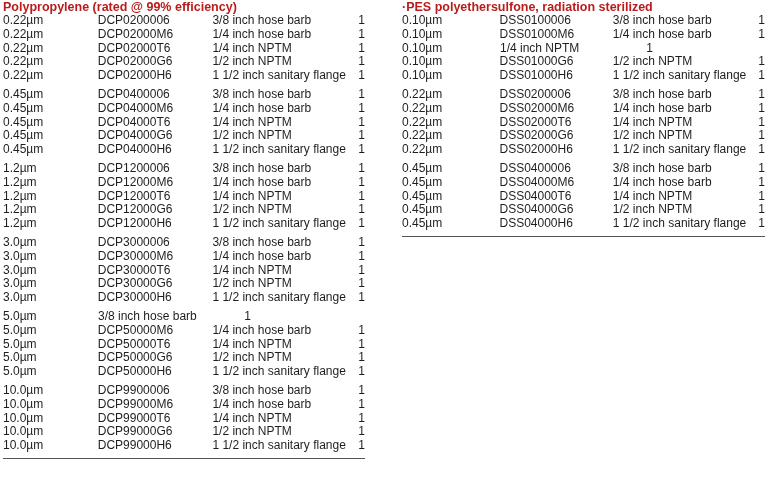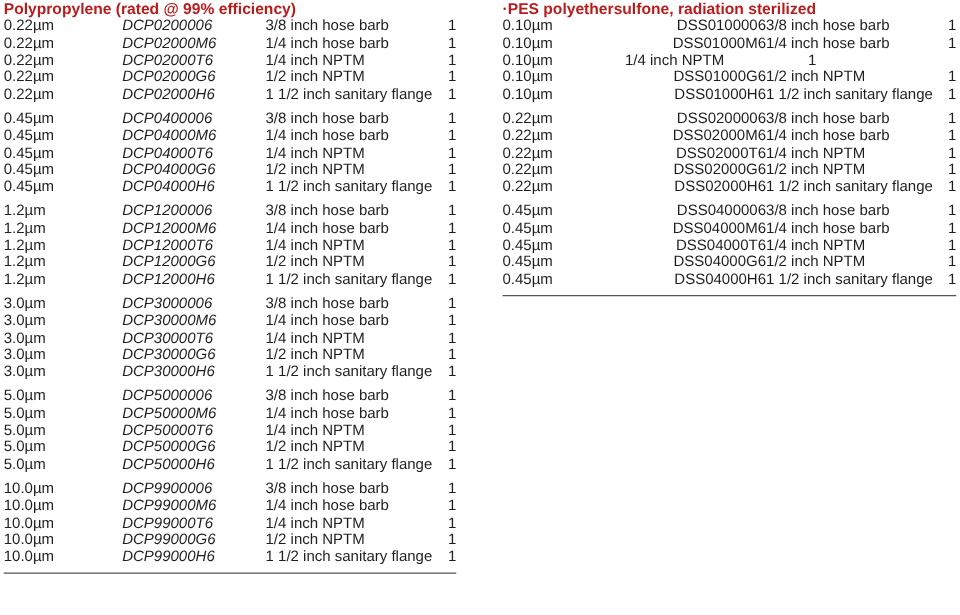--- a/index.html
+++ b/index.html
@@ -15,24 +15,24 @@
     .title {
       font-weight: bold; font-size: 12.5px; line-height: 14px;
       height: 14px; white-space: nowrap; color: #b91c1c;
     }
     .group { margin-bottom: 5px; }
     .row {
       display: flex; height: 13.8px; line-height: 13.8px;
       font-size: 12px; white-space: nowrap;
     }
     .left .c1 { width: 95px; }
-    .left .c2 { width: 115px; font-style: italic; }
+    .left .c2 { width: 115px; }
     .left .c3 { width: 143px; }
     .right .c1 { width: 98px; }
-    .right .c2 { width: 114px; text-align: right; }
+    .right .c2 { width: 114px; }
     .right .c3 { width: 143px; }
     .c4 { width: 10px; text-align: right; }
     .rule { height: 0; border-top: 1.5px solid #555; }
     .left .rule { margin-top: 1px; }
     .right .rule { margin-top: 0px; }
   </style>
 </head>
 <body>
 
 <div class="panel left">
@@ -162,21 +162,20 @@
         <div class="row">
           <span class="c1">3.0µm</span>
           <span class="c2">DCP30000H6</span>
           <span class="c3">1 1/2 inch sanitary flange</span>
           <span class="c4">1</span>
         </div>
       </div>
       <div class="group">
         <div class="row">
           <span class="c1">5.0µm</span>
-          <span class="c2">DCP5000006</span>
           <span class="c3">3/8 inch hose barb</span>
           <span class="c4">1</span>
         </div>
         <div class="row">
           <span class="c1">5.0µm</span>
           <span class="c2">DCP50000M6</span>
           <span class="c3">1/4 inch hose barb</span>
           <span class="c4">1</span>
         </div>
         <div class="row">

